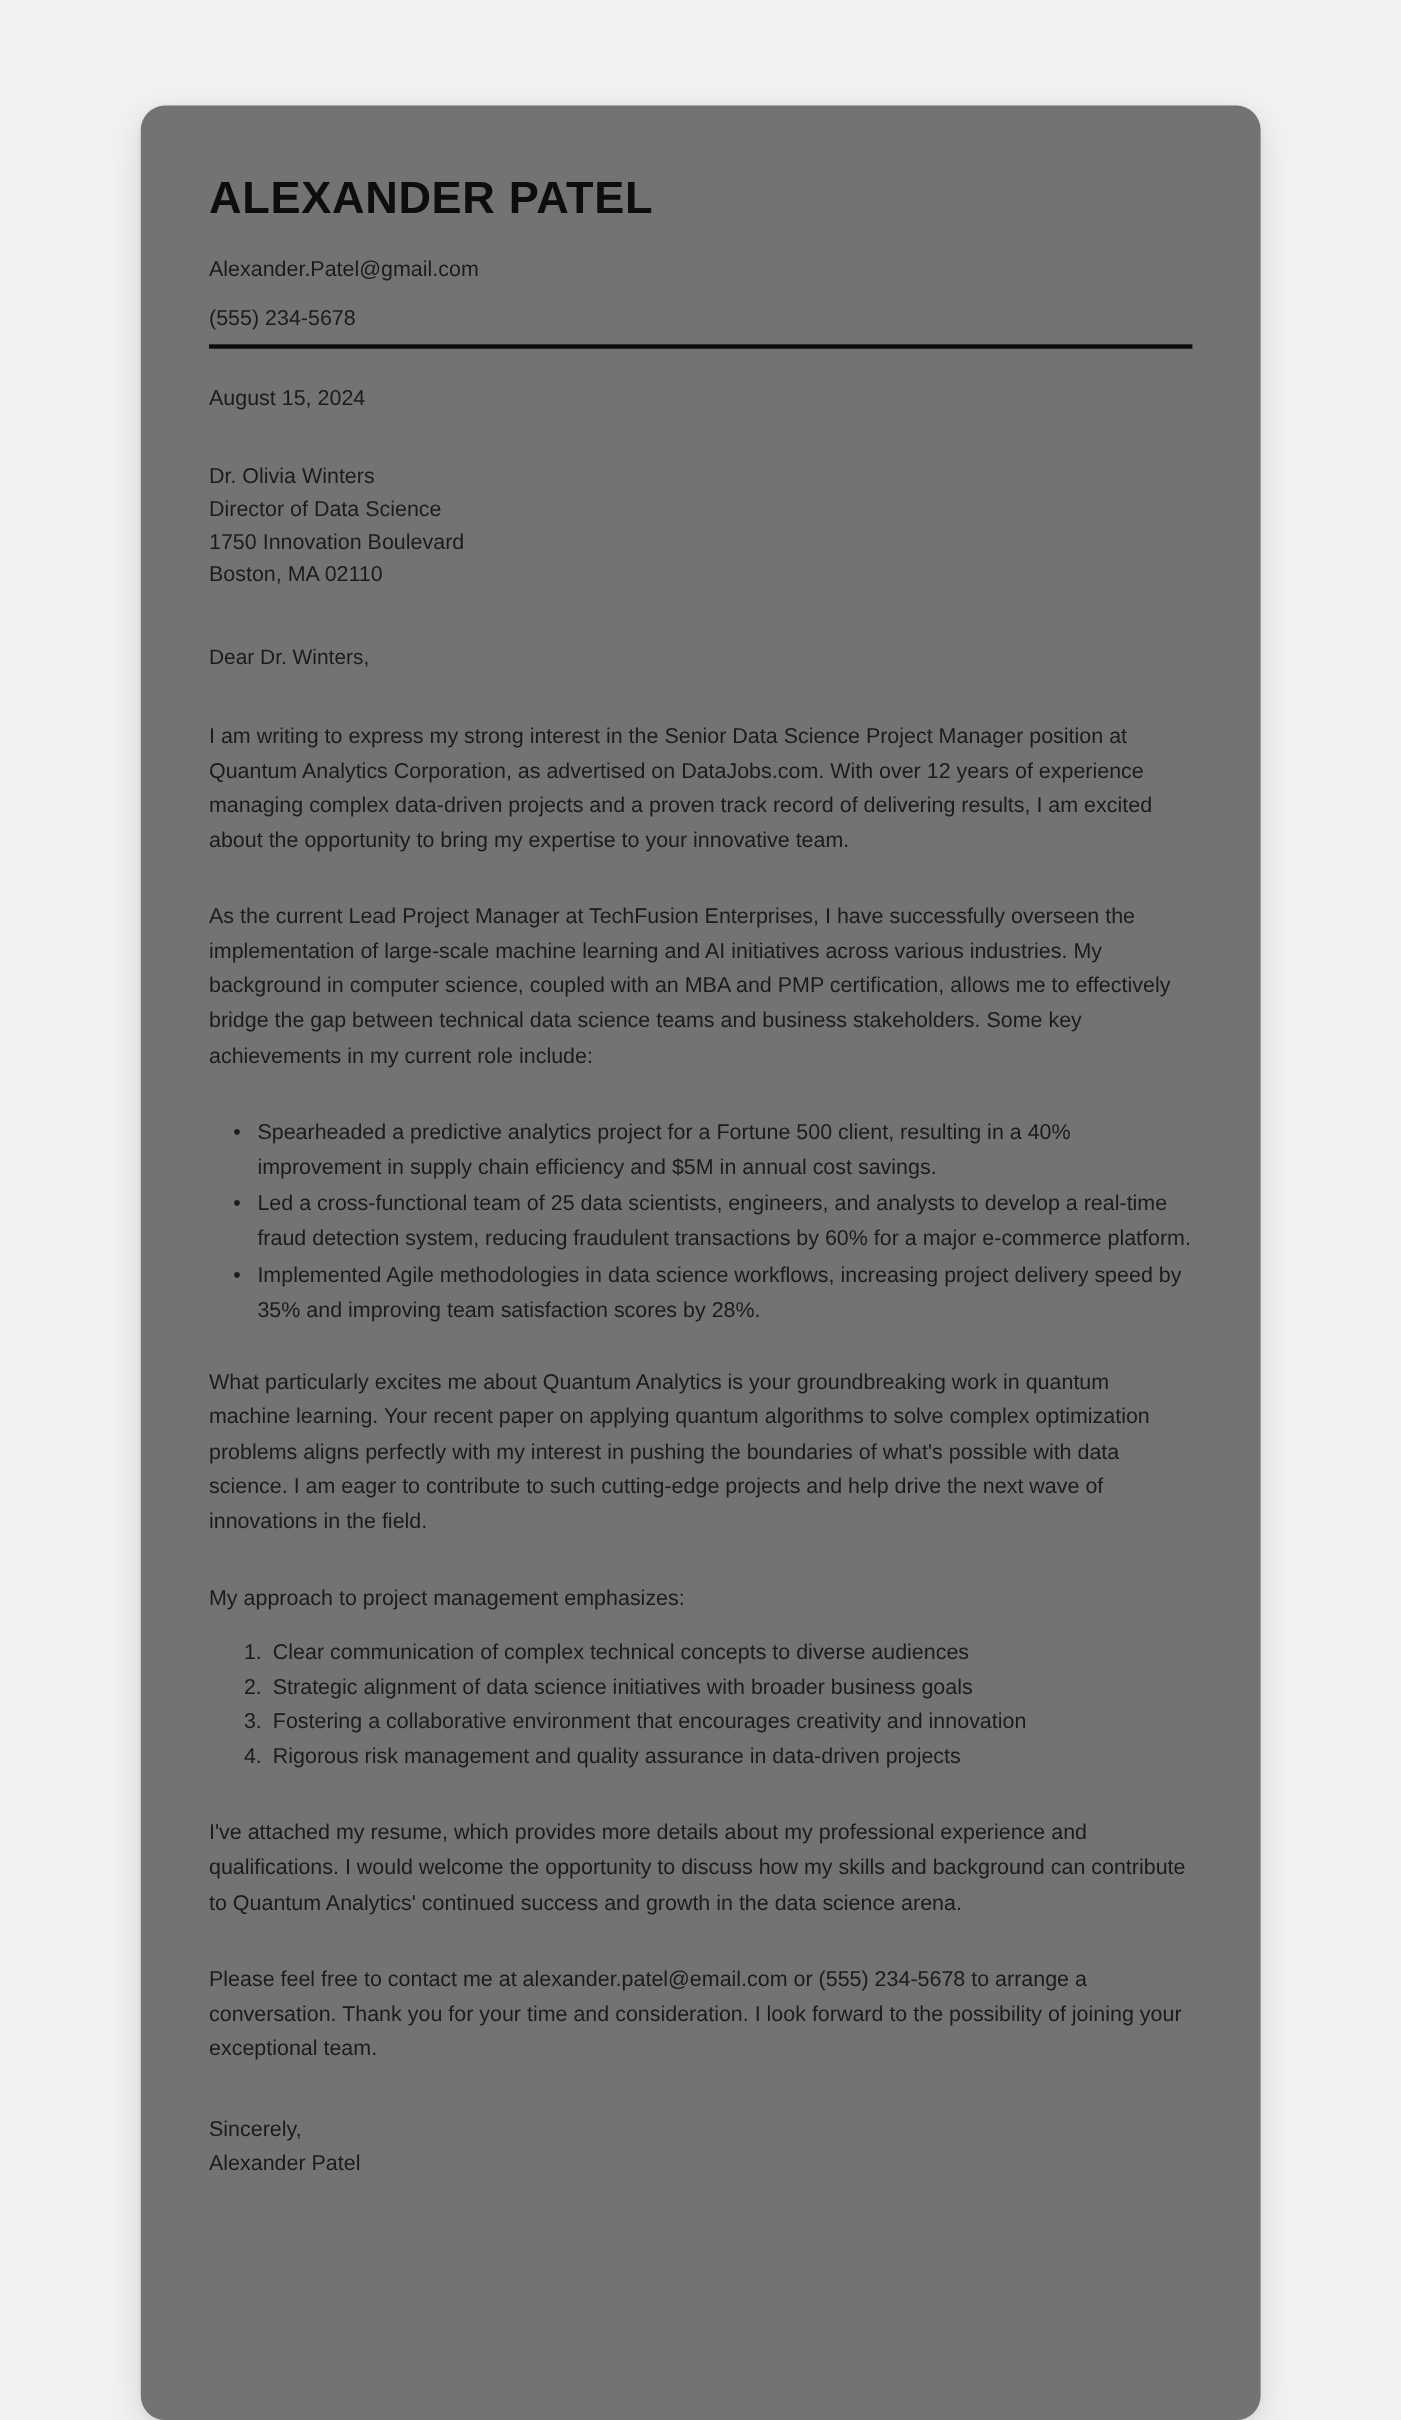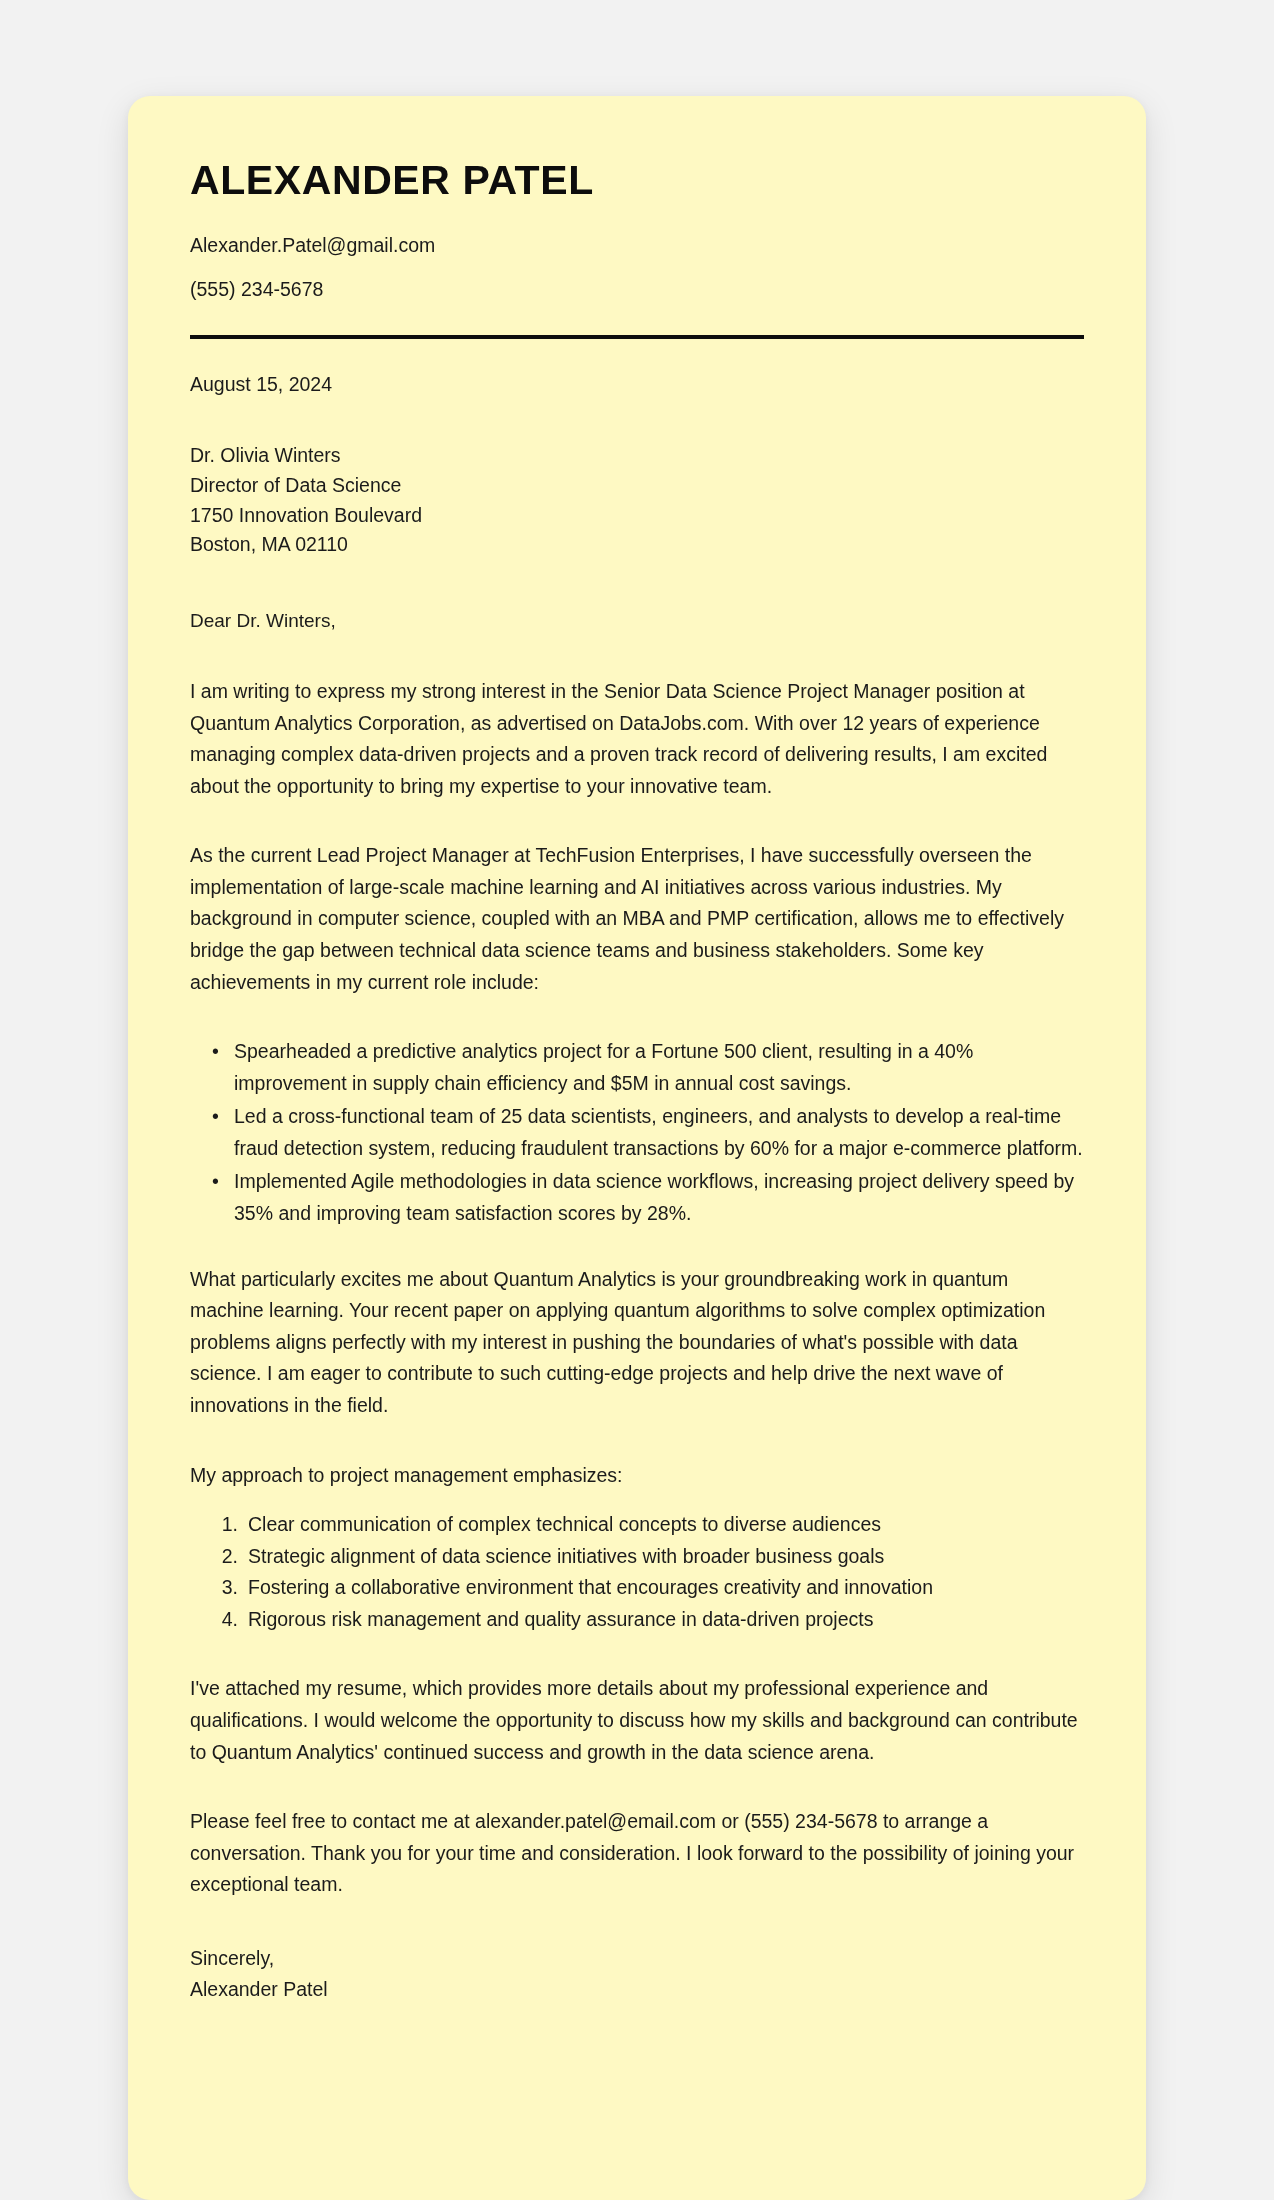--- a/index.html
+++ b/index.html
@@ -16,21 +16,21 @@
     width: 1274px;
     height: 2200px;
     background: #f2f2f2;
     display: flex;
     justify-content: center;
     padding-top: 96px;
   }
 
   .letter-card {
     width: 1018px;
-    background: #fef9c3;
+    background: #737373;
     border-radius: 22px;
     box-shadow: 0 10px 34px rgba(0,0,0,0.11), 0 2px 8px rgba(0,0,0,0.05);
     padding: 62px 62px 70px 62px;
   }
 
   .letter-inner {
     max-width: 940px;
   }
 
   
@@ -42,21 +42,21 @@
     line-height: 1.12;
     margin-bottom: 27px;
   }
 
   .sender-contact {
     font-size: 19.5px;
     color: #1b1b1b;
     line-height: 1.45;
     margin-bottom: 16px;
   }
-  .sender-contact.last { margin-bottom: 32px; }
+  .sender-contact.last { margin-bottom: 10px; }
 
   .rule {
     height: 4px;
     background: #0d0d0d;
     width: 100%;
     margin-bottom: 34px;
   }
 
   
   .letter-date {

